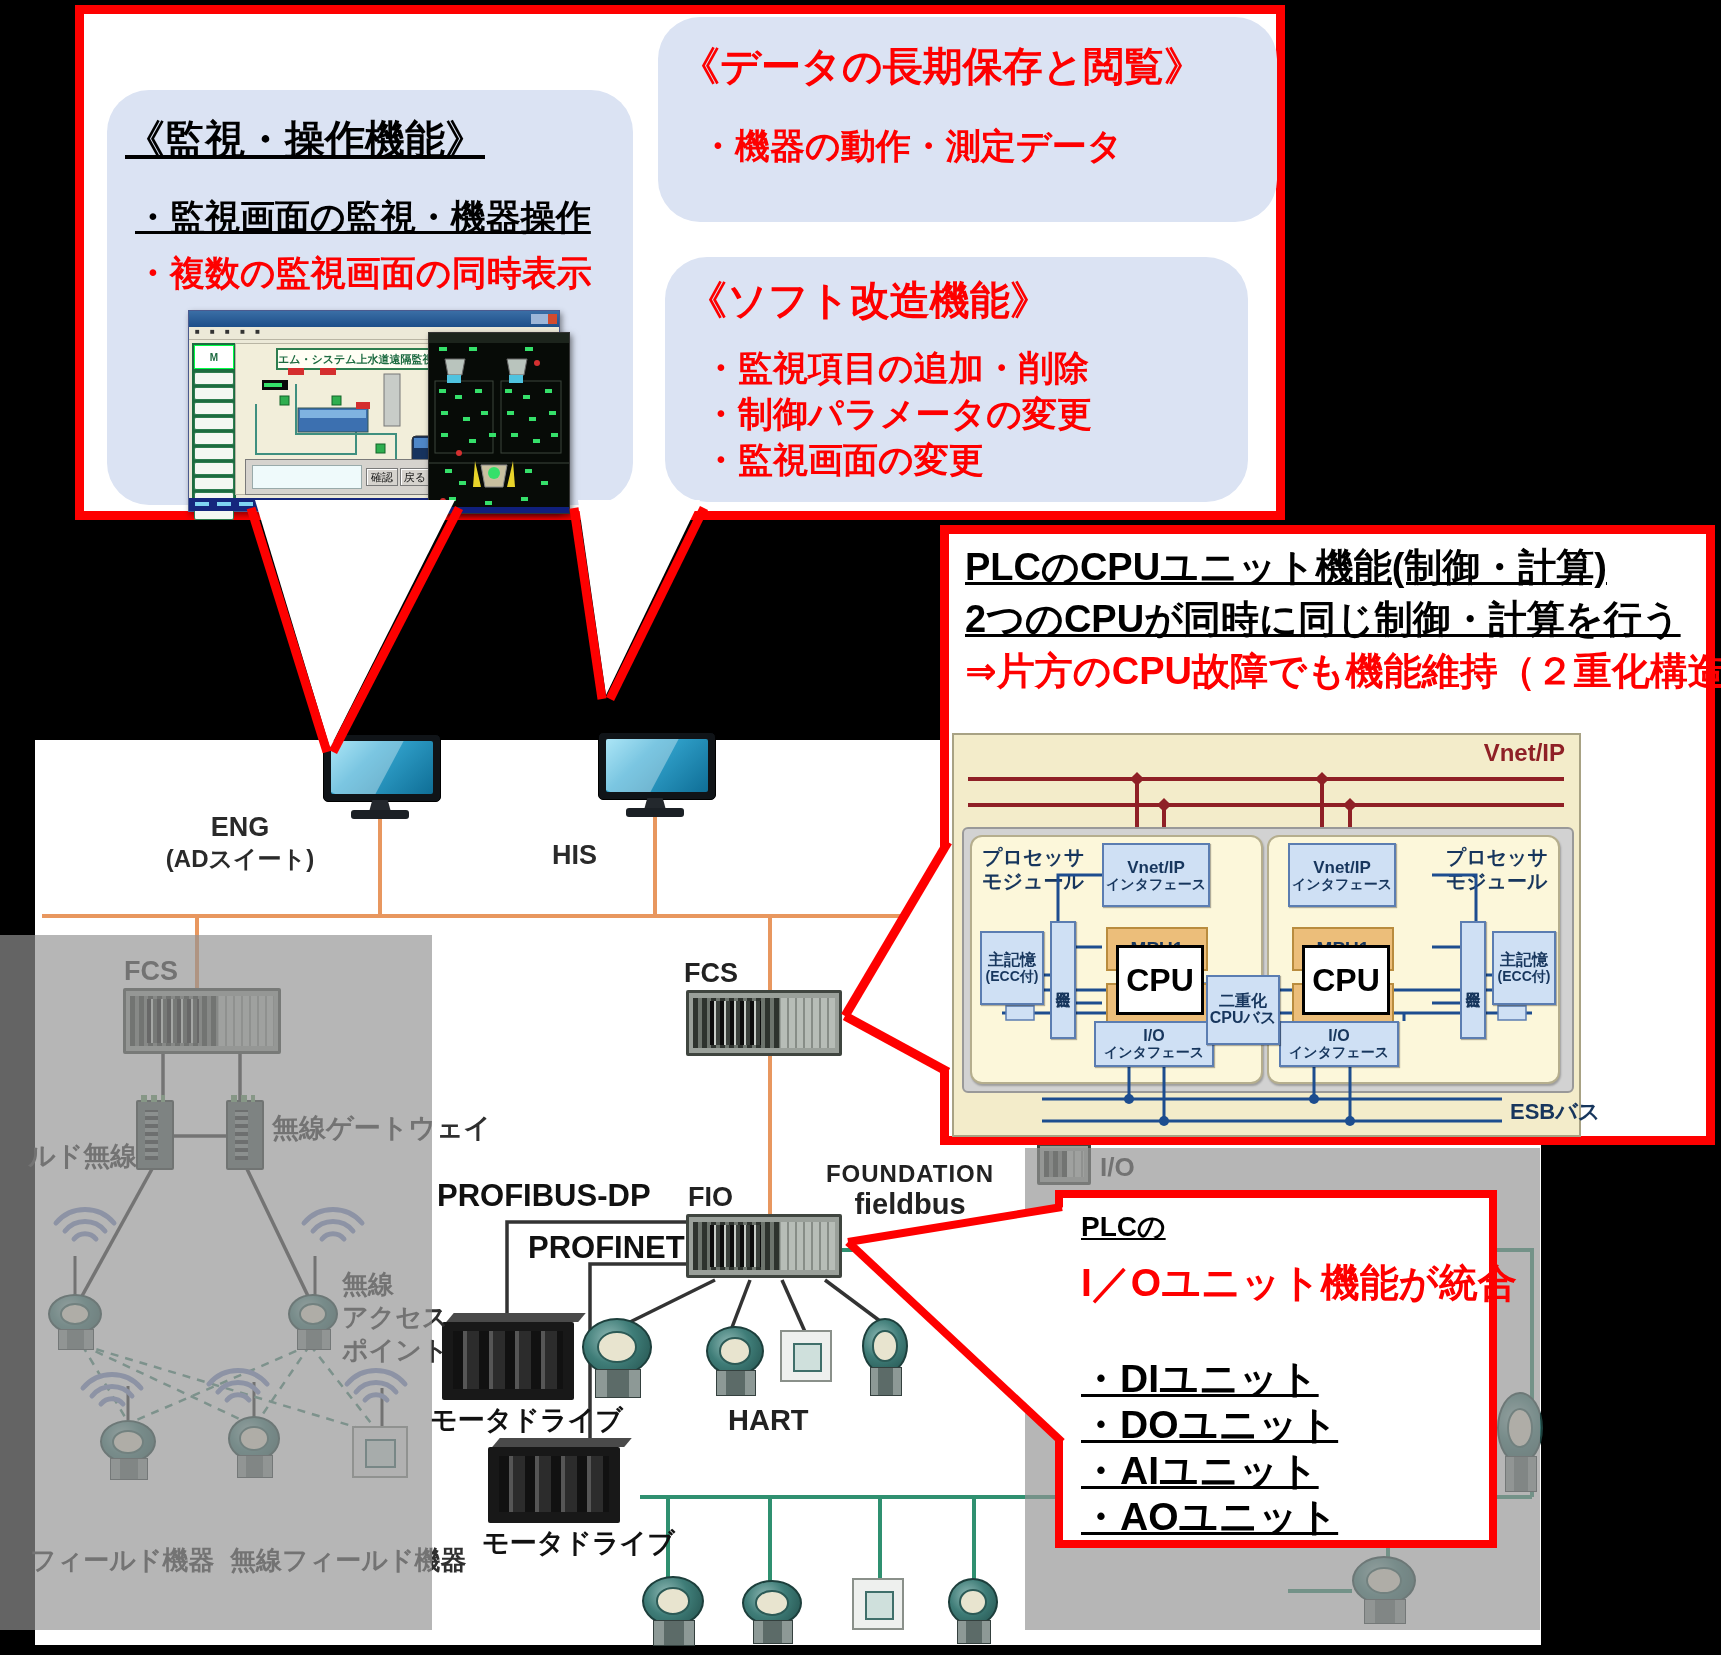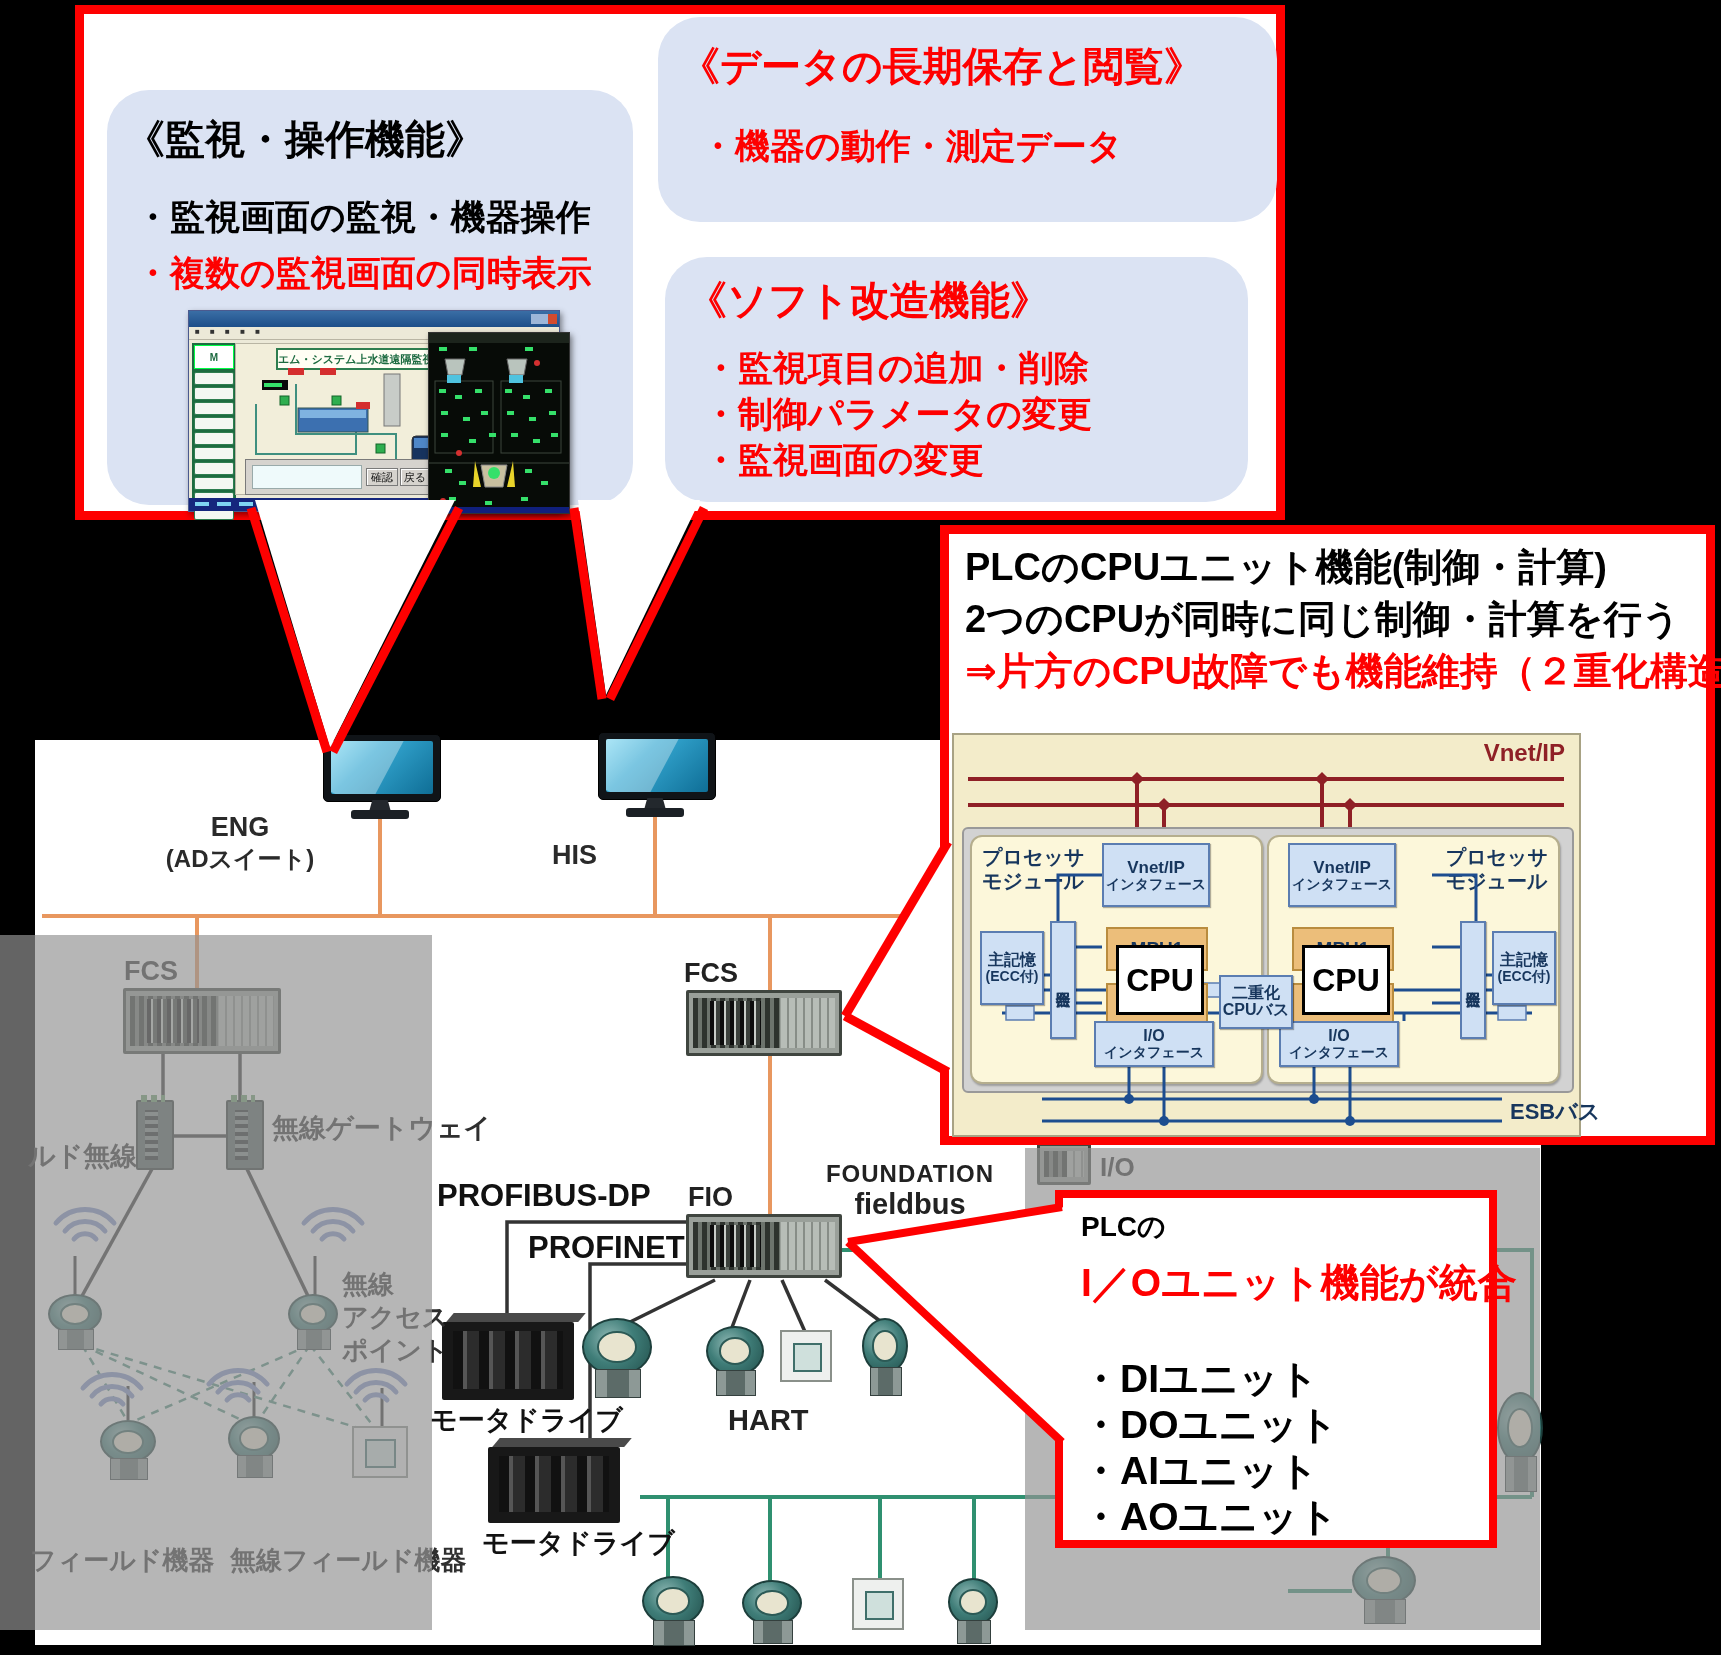--- a/index.html
+++ b/index.html
@@ -59,21 +59,21 @@
   .mdrive:after{content:"";position:absolute;left:8%;top:12%;width:84%;height:74%;
      background:repeating-linear-gradient(90deg,#111 0 10px,#565656 10px 14px,#2c2c2c 14px 26px);}
 
   
   .callout{background:#fff;border:9px solid #fe0000;box-sizing:border-box;}
 
   
   .bluebox{background:#dbe3f3;border-radius:42px;}
   .bluebox .title{font-weight:bold;font-size:40px;}
   .bluebox .item{font-weight:bold;font-size:35px;}
-  .red{color:#fe0000;} .blk{color:#000;}
+  .red{color:#fe0000;} .blk{color:#000;text-decoration:underline;}
 
   
   #cpu-panel{background:#f3ecca;border:2px solid #a8a284;}
   .proc-card{background:#fcf7da;border:2px solid #b5ae8e;border-radius:12px;box-shadow:1px 2px 2px rgba(0,0,0,.25);}
   .bluecell{background:#cfe0f4;border:2px solid #5b7db1;box-sizing:border-box;color:#17365d;
      display:flex;flex-direction:column;align-items:center;justify-content:center;line-height:1.05;
      font-weight:bold;box-shadow:1px 1px 1px rgba(0,0,0,.3);}
   .orangecell{background:#ecbe7a;border:2px solid #b98c3e;box-sizing:border-box;color:#17365d;
      display:flex;align-items:center;justify-content:center;font-weight:bold;}
   .navytxt{color:#17365d;font-weight:bold;}
@@ -436,21 +436,21 @@
         </div>
       <div class="abs bluecell" style="left:538px;top:196px;width:64px;height:74px">
         <span style="font-size:16px">主記憶</span>
         <span style="font-size:14px">(ECC付)</span>
       </div>
       <div class="abs bluecell" style="left:325px;top:286px;width:120px;height:46px">
         <span style="font-size:16px">I/O</span>
         <span style="font-size:14px">インタフェース</span>
       </div>
 
-      <div class="abs bluecell" style="left:265px;top:240px;width:74px;height:54px">
+      <div class="abs bluecell" style="left:252px;top:240px;width:74px;height:70px">
         <span style="font-size:16px">二重化</span>
         <span style="font-size:16px">CPUバス</span>
       </div>
 
       <div class="abs navytxt nowrap" style="left:556px;top:362px;font-size:22px">ESBバス</div>
     </div>
   </div>
 
   <svg class="abs" style="left:820px;top:820px" width="160" height="280">
     <polygon points="132,22 25,196 132,252" fill="#fff"></polygon>

